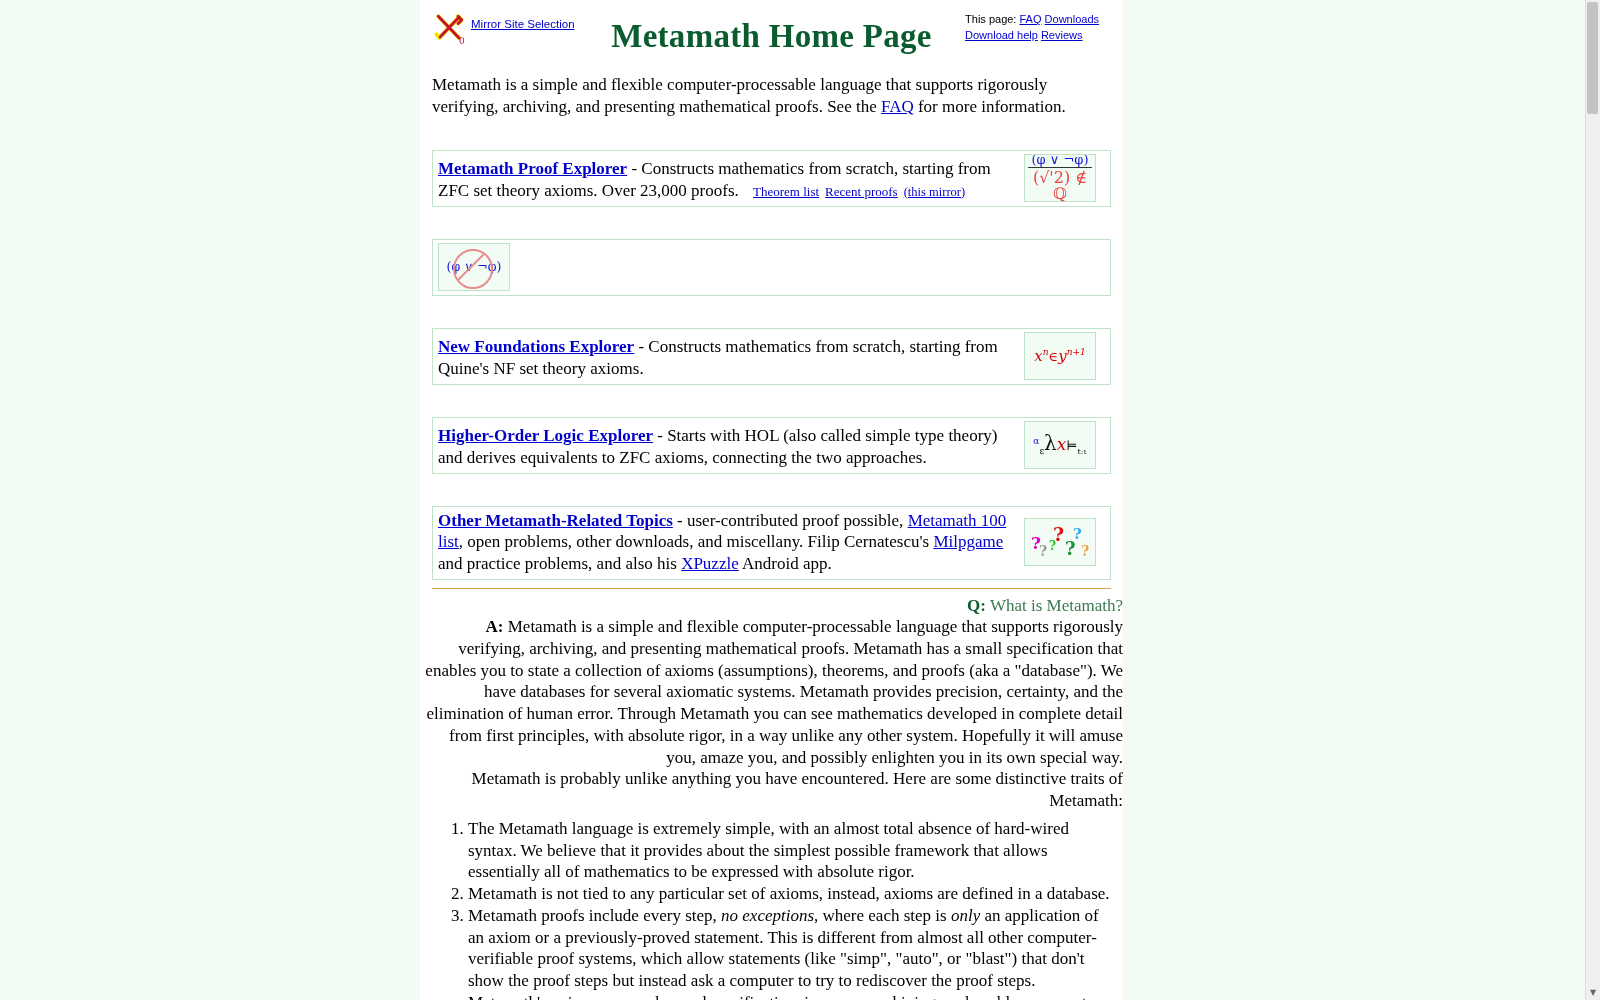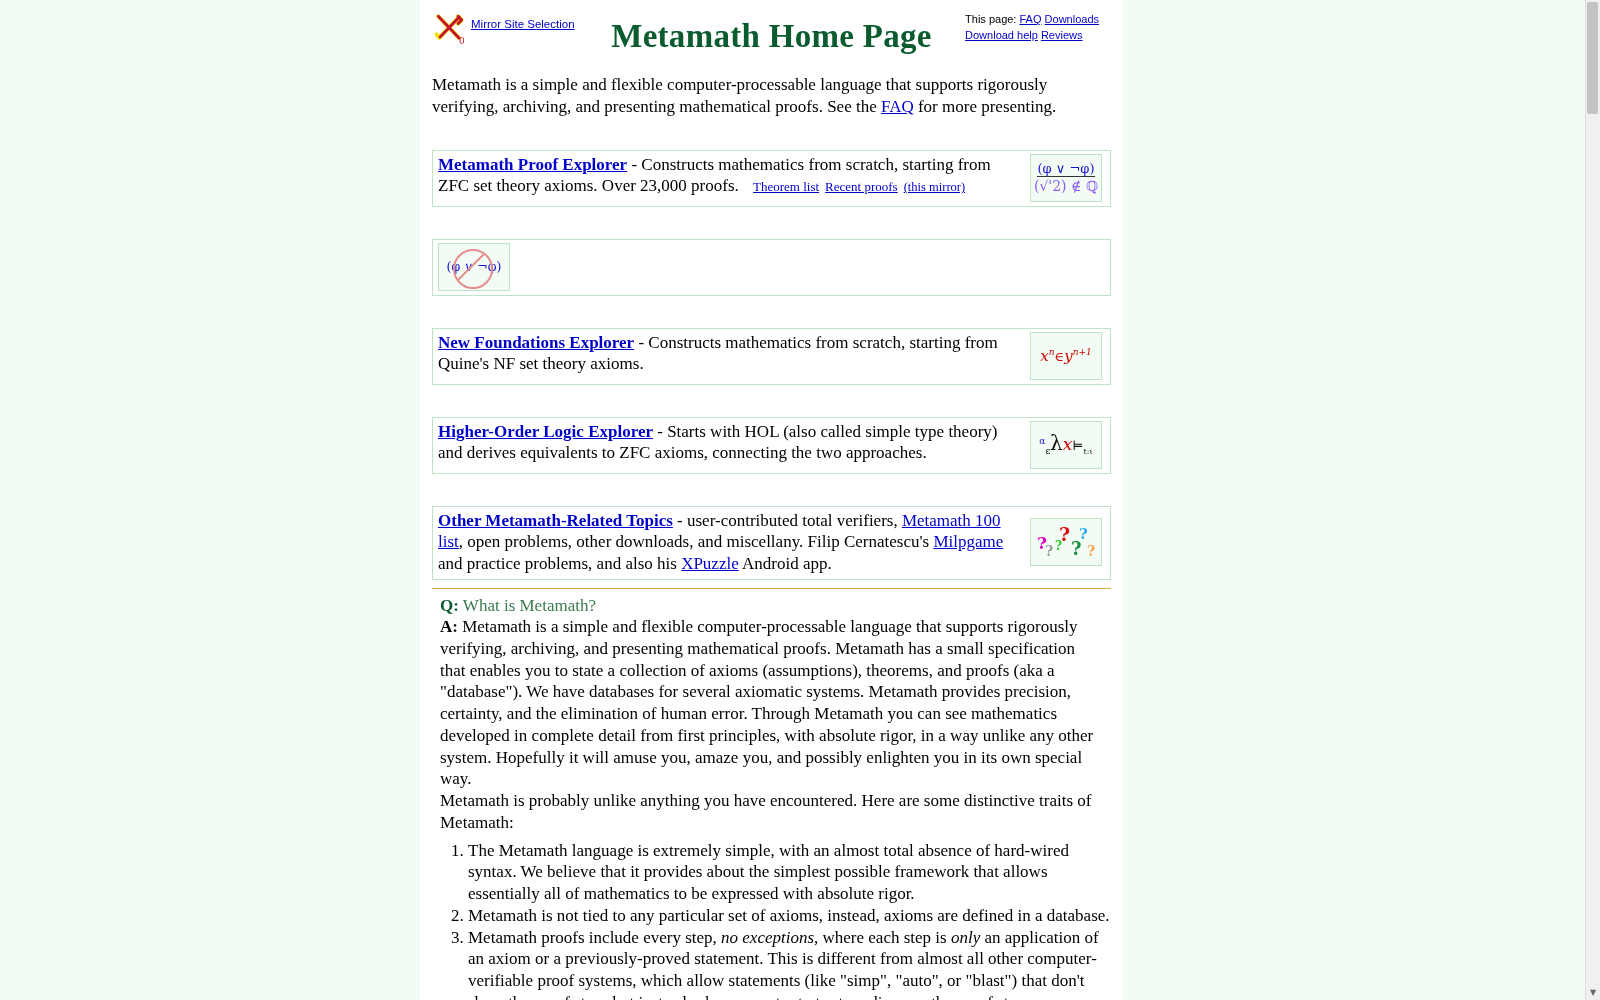--- a/index.html
+++ b/index.html
@@ -70,23 +70,23 @@
     margin:4px 12px 0 12px;
     line-height:1.28;
     font-size:17px;
   }
   
   .boxes { margin:12px 12px 0 12px; }
   .ebox {
     border:1px solid #bfe3c6;
     background:#ffffff;
     display:flex;
-    align-items:flex-start;
+    align-items:flex-end;
     justify-content:space-between;
-    padding:3px 8px 4px 5px;
+    padding:3px 14px 4px 5px;
     margin-bottom:7px;
     min-height:44px;
     margin-top:32px;
   }
   .ebox-text { flex:1 1 auto; line-height:1.28; padding-right:8px; }
   .ebox-title {
     color:#0000cc; font-weight:bold; text-decoration:underline; cursor:pointer;
   }
   .sublinks {
     font-size:13px; margin-left:10px;
@@ -99,21 +99,21 @@
     border:1px solid #bfe3c6;
     background:#f2fbf4;
     display:flex; align-items:center; justify-content:center;
     align-self:center;
     overflow:hidden;
   }
   
   .ic1 { text-align:center; font-family:"DejaVu Serif", serif; line-height:1.0; }
   .ic1 .top { color:#1414d2; font-size:13px; display:block; padding:2px 0 0; }
   .ic1 .rule { border-top:1px solid #333; margin:1px 3px; }
-  .ic1 .bot { color:#8b5cf6; font-size:14px; display:block; padding:1px 0 2px;}
+  .ic1 .bot { color:#ef4444; font-size:16px; display:block; padding:1px 0 2px;}
   
   .ic2 { position:relative; width:68px; height:44px; display:flex; align-items:center; justify-content:center;}
   .ic2 .expr { color:#1414d2; font-family:"DejaVu Serif", serif; font-size:12.5px; }
   .ic2 .ban {
     position:absolute; left:13px; top:4px; width:36px; height:36px;
     border:2.5px solid #e68e8e; border-radius:50%;
   }
   .ic2 .ban:after {
     content:""; position:absolute; left:-2px; top:15px; width:36px; height:0;
     border-top:2.5px solid #e68e8e; transform:rotate(-45deg); transform-origin:center;
@@ -135,21 +135,21 @@
   .ic5 span { position:absolute; }
   
   .faq-hr {
     border:0; border-top:1px solid #d9a94c;
     margin:8px 12px 6px 12px;
   }
   .faq-title {
     text-align:center; color:#0a5c2e; font-weight:bold; font-size:18px;
     margin:0 0 4px 0;
   }
-  .qa { margin:0 20px; }
+  .qa { margin:0 0;text-align:right; }
   .q-line { margin-top:8px; line-height:1.25; }
   .q-line:first-child { margin-top:0; }
   .qmark { color:#0a5c2e; font-weight:bold; }
   .qtext { color:#3b7a50; }
   .amark { font-weight:bold; }
   .atext { line-height:1.28; }
   ol.traits {
     margin:6px 12px 0 12px;
     padding-left:36px;
     line-height:1.28;
@@ -204,21 +204,21 @@
         <span>This page:</span>
         <a>FAQ</a>
         <a>Downloads</a><br>
         <a>Download help</a>
         <a>Reviews</a>
       </div>
 
       <div class="site-title">Metamath Home Page</div>
     </div>
 
-    <p class="intro"><span>Metamath is a simple and flexible computer-processable language that supports rigorously verifying, archiving, and presenting mathematical proofs. See the </span><a class="inline-link">FAQ</a><span> for more presenting.</span></p>
+    <p class="intro"><span>Metamath is a simple and flexible computer-processable language that supports rigorously verifying, archiving, and presenting mathematical proofs. See the </span><a class="inline-link">FAQ</a><span> for more information.</span></p>
 
     <div class="boxes">
 
       <div class="ebox">
         <div class="ebox-text">
           <a class="ebox-title">Metamath Proof Explorer</a><span> - Constructs mathematics from scratch, starting from ZFC set theory axioms. Over 23,000 proofs.</span>
           <span class="sublinks"><a>Theorem list</a><a>Recent proofs</a><a class="mirror-note">(this mirror)</a></span>
         </div>
         <div class="ebox-icon">
           <div class="ic1">
@@ -255,21 +255,21 @@
         </div>
         <div class="ebox-icon">
           <div class="ic4">
             <span class="al">α</span><span class="ep">ε</span><span class="lam">λ</span><span class="xr">x</span><span class="mods">⊨</span><span class="tu">t:ι</span>
           </div>
         </div>
       </div>
 
       <div class="ebox">
         <div class="ebox-text">
-          <a class="ebox-title">Other Metamath-Related Topics</a><span> - user-contributed total verifiers, </span><a class="inline-link">Metamath 100 list</a><span>, open problems, other downloads, and miscellany. Filip Cernatescu's </span><a class="inline-link">Milpgame</a><span> and practice problems, and also his </span><a class="inline-link">XPuzzle</a><span> Android app.</span>
+          <a class="ebox-title">Other Metamath-Related Topics</a><span> - user-contributed proof possible, </span><a class="inline-link">Metamath 100 list</a><span>, open problems, other downloads, and miscellany. Filip Cernatescu's </span><a class="inline-link">Milpgame</a><span> and practice problems, and also his </span><a class="inline-link">XPuzzle</a><span> Android app.</span>
         </div>
         <div class="ebox-icon">
           <div class="ic5" id="qmarks">
               <span style="color: rgb(224, 0, 200); left: 4px; top: 12px; font-size: 17px;">?</span>
               <span style="color: rgb(154, 154, 154); left: 12px; top: 22px; font-size: 14px;">?</span>
               <span style="color: rgb(34, 204, 34); left: 22px; top: 18px; font-size: 12px;">?</span>
               <span style="color: rgb(224, 16, 16); left: 26px; top: 2px; font-size: 19px;">?</span>
               <span style="color: rgb(26, 143, 60); left: 38px; top: 17px; font-size: 18px;">?</span>
               <span style="color: rgb(42, 168, 240); left: 46px; top: 4px; font-size: 15px;">?</span>
               <span style="color: rgb(242, 162, 74); left: 54px; top: 22px; font-size: 14px;">?</span>

